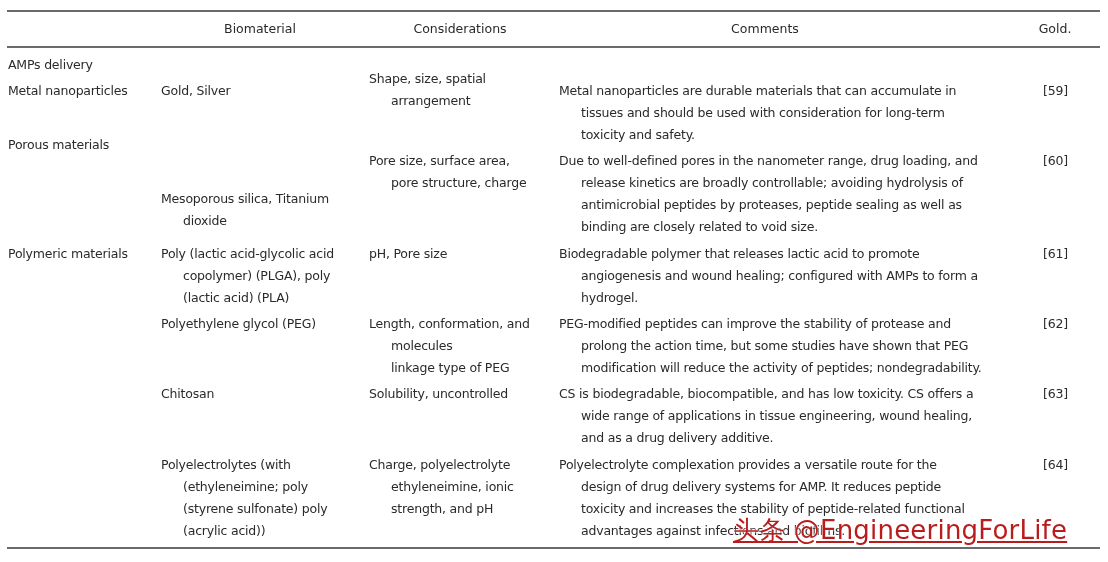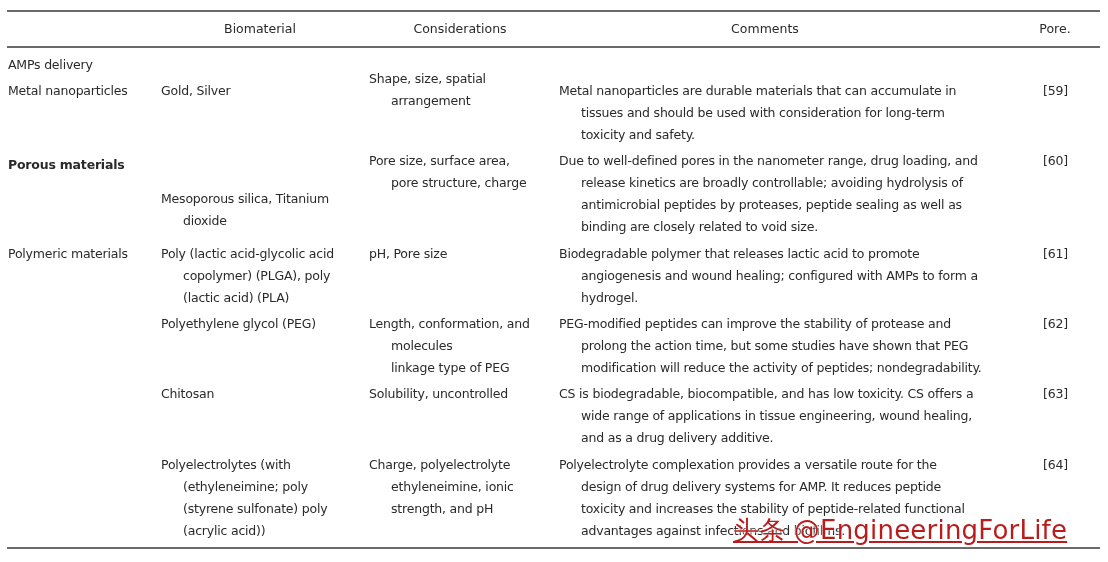--- a/index.html
+++ b/index.html
@@ -18,40 +18,40 @@
 </head>
 <body>
 
 <div class="rule" style="top:10px;"></div>
 <div class="rule" style="top:46px;"></div>
 <div class="rule" style="top:547px;"></div>
 
 <div class="hdr" style="left:200px;width:120px;">Biomaterial</div>
 <div class="hdr" style="left:390px;width:140px;">Considerations</div>
 <div class="hdr" style="left:700px;width:130px;">Comments</div>
-<div class="hdr" style="left:1030px;width:50px;">Pore.</div>
+<div class="hdr" style="left:1030px;width:50px;">Gold.</div>
 
 <div class="cell" style="left:8px;top:54px;">AMPs delivery</div>
 
 <div id="rows">
     <div class="cell" style="left: 8px; top: 80px;">Metal nanoparticles</div>
     <div class="cell hang" style="left: 161px; top: 80px;">
       <span class="l">Gold, Silver</span>
     </div>
     <div class="cell hang" style="left: 369px; top: 68px;">
       <span class="l">Shape, size, spatial</span>
       <span class="l indent">arrangement</span>
     </div>
     <div class="cell hang" style="left: 559px; top: 80px;">
       <span class="l">Metal nanoparticles are durable materials that can accumulate in</span>
       <span class="l indent">tissues and should be used with consideration for long-term</span>
       <span class="l indent">toxicity and safety.</span>
     </div>
     <div class="cell" style="left: 1043px; top: 80px;">[59]</div>
-    <div class="cell" style="left: 8px; top: 154px; font-weight: bold;">Porous materials</div>
+    <div class="cell" style="left: 8px; top: 134px;">Porous materials</div>
     <div class="cell hang" style="left: 161px; top: 148px; margin-top: 40px;">
       <span class="l">Mesoporous silica, Titanium</span>
       <span class="l indent">dioxide</span>
     </div>
     <div class="cell hang" style="left: 369px; top: 150px;">
       <span class="l">Pore size, surface area,</span>
       <span class="l indent">pore structure, charge</span>
     </div>
     <div class="cell hang" style="left: 559px; top: 150px;">
       <span class="l">Due to well-defined pores in the nanometer range, drug loading, and</span>

